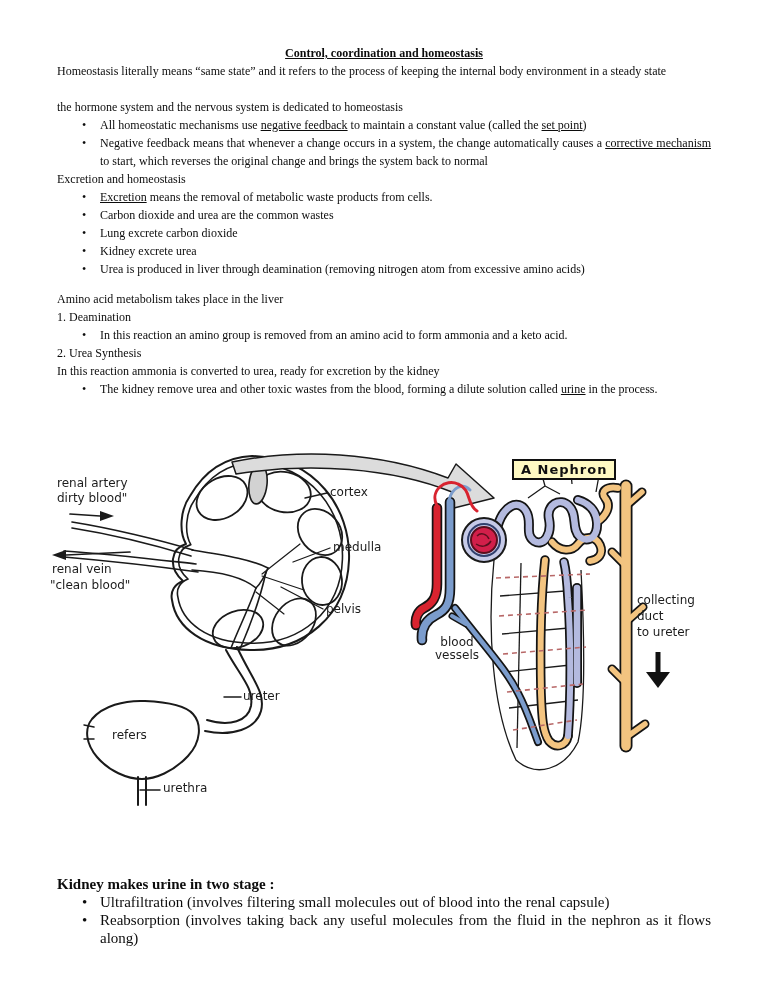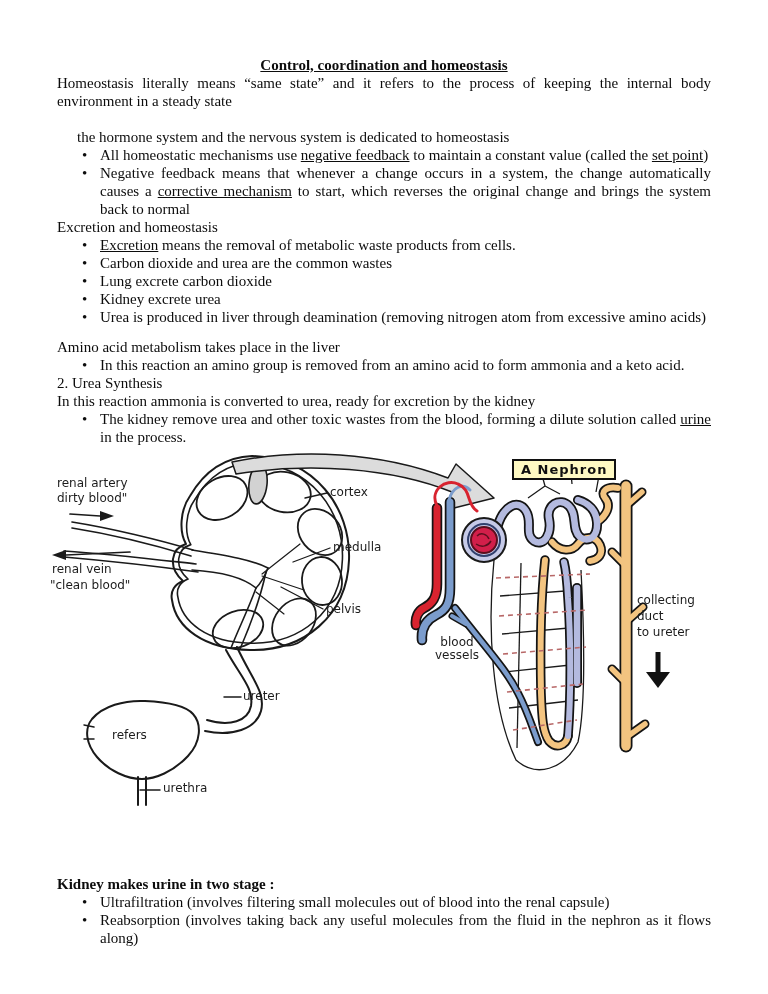--- a/index.html
+++ b/index.html
@@ -1,24 +1,24 @@
 <!DOCTYPE html>
 <html><head>
 <meta charset="utf-8">
 <style>
   html,body{margin:0;padding:0;}
   body{
     width:768px;height:994px;position:relative;background:#ffffff;overflow:hidden;
     font-family:"Liberation Serif","DejaVu Serif",serif;color:#0c0c0c;
   }
-  .doc{position:absolute;left:57px;top:56px;width:654px;font-size:15px;line-height:18px;}
+  .doc{position:absolute;left:57px;top:44px;width:654px;font-size:12px;line-height:18px;}
   .footer{position:absolute;left:57px;top:827px;width:654px;font-size:15px;line-height:18px;}
   .title{text-align:center;font-weight:bold;text-decoration:underline;}
   .jp{text-align:justify;margin:0;}
-  .gap1{margin-top:18px;margin-left:20px;}
+  .gap1{margin-top:18px;}
   .gap2{margin-top:12px;}
   .row{display:flex;}
   .dot{flex:0 0 43px;padding-left:25px;box-sizing:border-box;}
   .bt{flex:1;text-align:justify;}
   .u{text-decoration:underline;}
   .b{font-weight:bold;margin-top:48px;}
   .diagram{position:absolute;left:0;top:448px;width:768px;height:372px;}
   .diagram svg{position:absolute;left:0;top:0;}
   .dlabel{
     position:absolute;font-family:"DejaVu Sans","Liberation Sans",sans-serif;
@@ -65,20 +65,21 @@
   <div class="row">
     <span class="dot">•</span>
     <span class="bt">Kidney excrete urea</span>
   </div>
   <div class="row">
     <span class="dot">•</span>
     <span class="bt">Urea is produced in liver through deamination (removing nitrogen atom from excessive amino acids)</span>
   </div>
 
   <p class="jp gap2">Amino acid metabolism takes place in the liver</p>
+  <p class="jp">1. Deamination</p>
   <div class="row">
     <span class="dot">•</span>
     <span class="bt">In this reaction an amino group is removed from an amino acid to form ammonia and a keto acid.</span>
   </div>
   <p class="jp">2. Urea Synthesis</p>
   <p class="jp">In this reaction ammonia is converted to urea, ready for excretion by the kidney</p>
   <div class="row">
     <span class="dot">•</span>
     <span class="bt"><span>The kidney remove urea and other toxic wastes from the blood, forming a dilute solution called </span><span class="u">urine</span><span> in the process.</span></span>
   </div>

